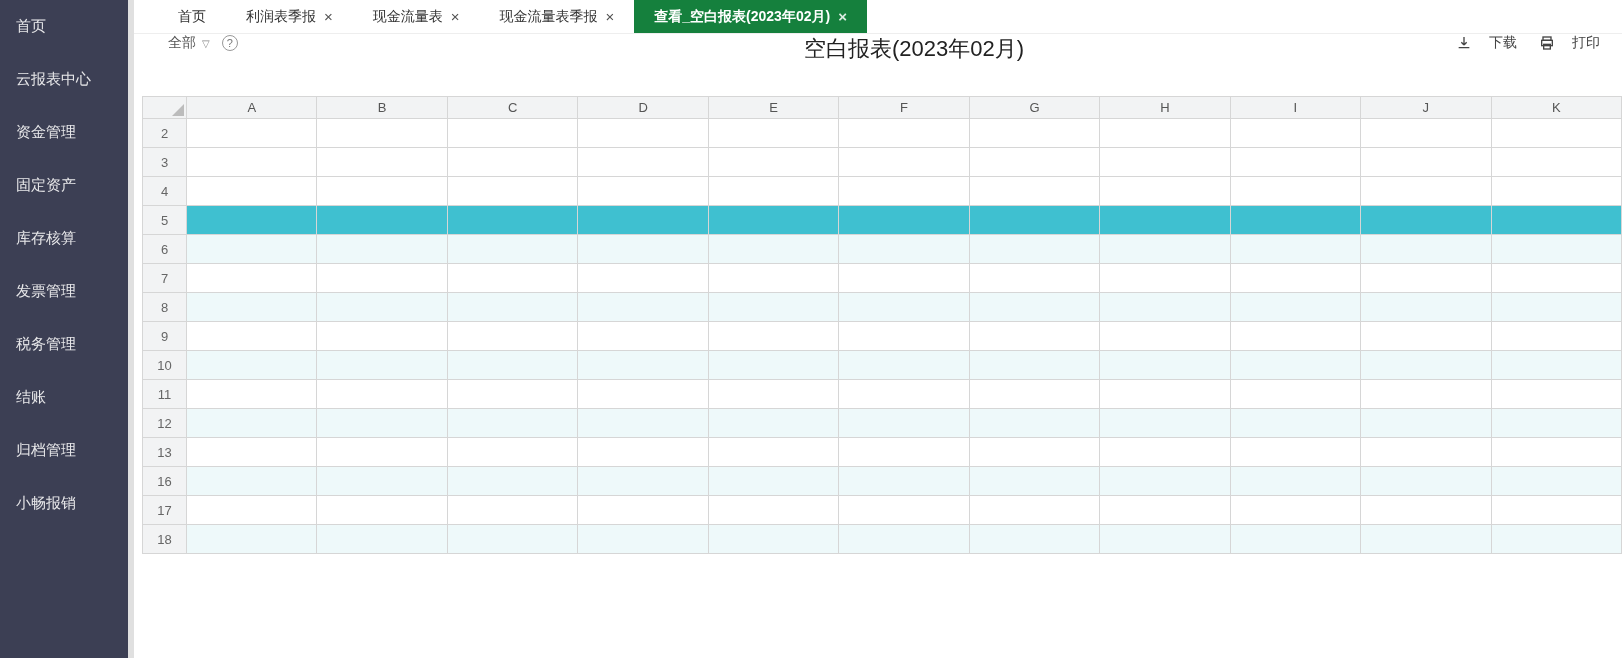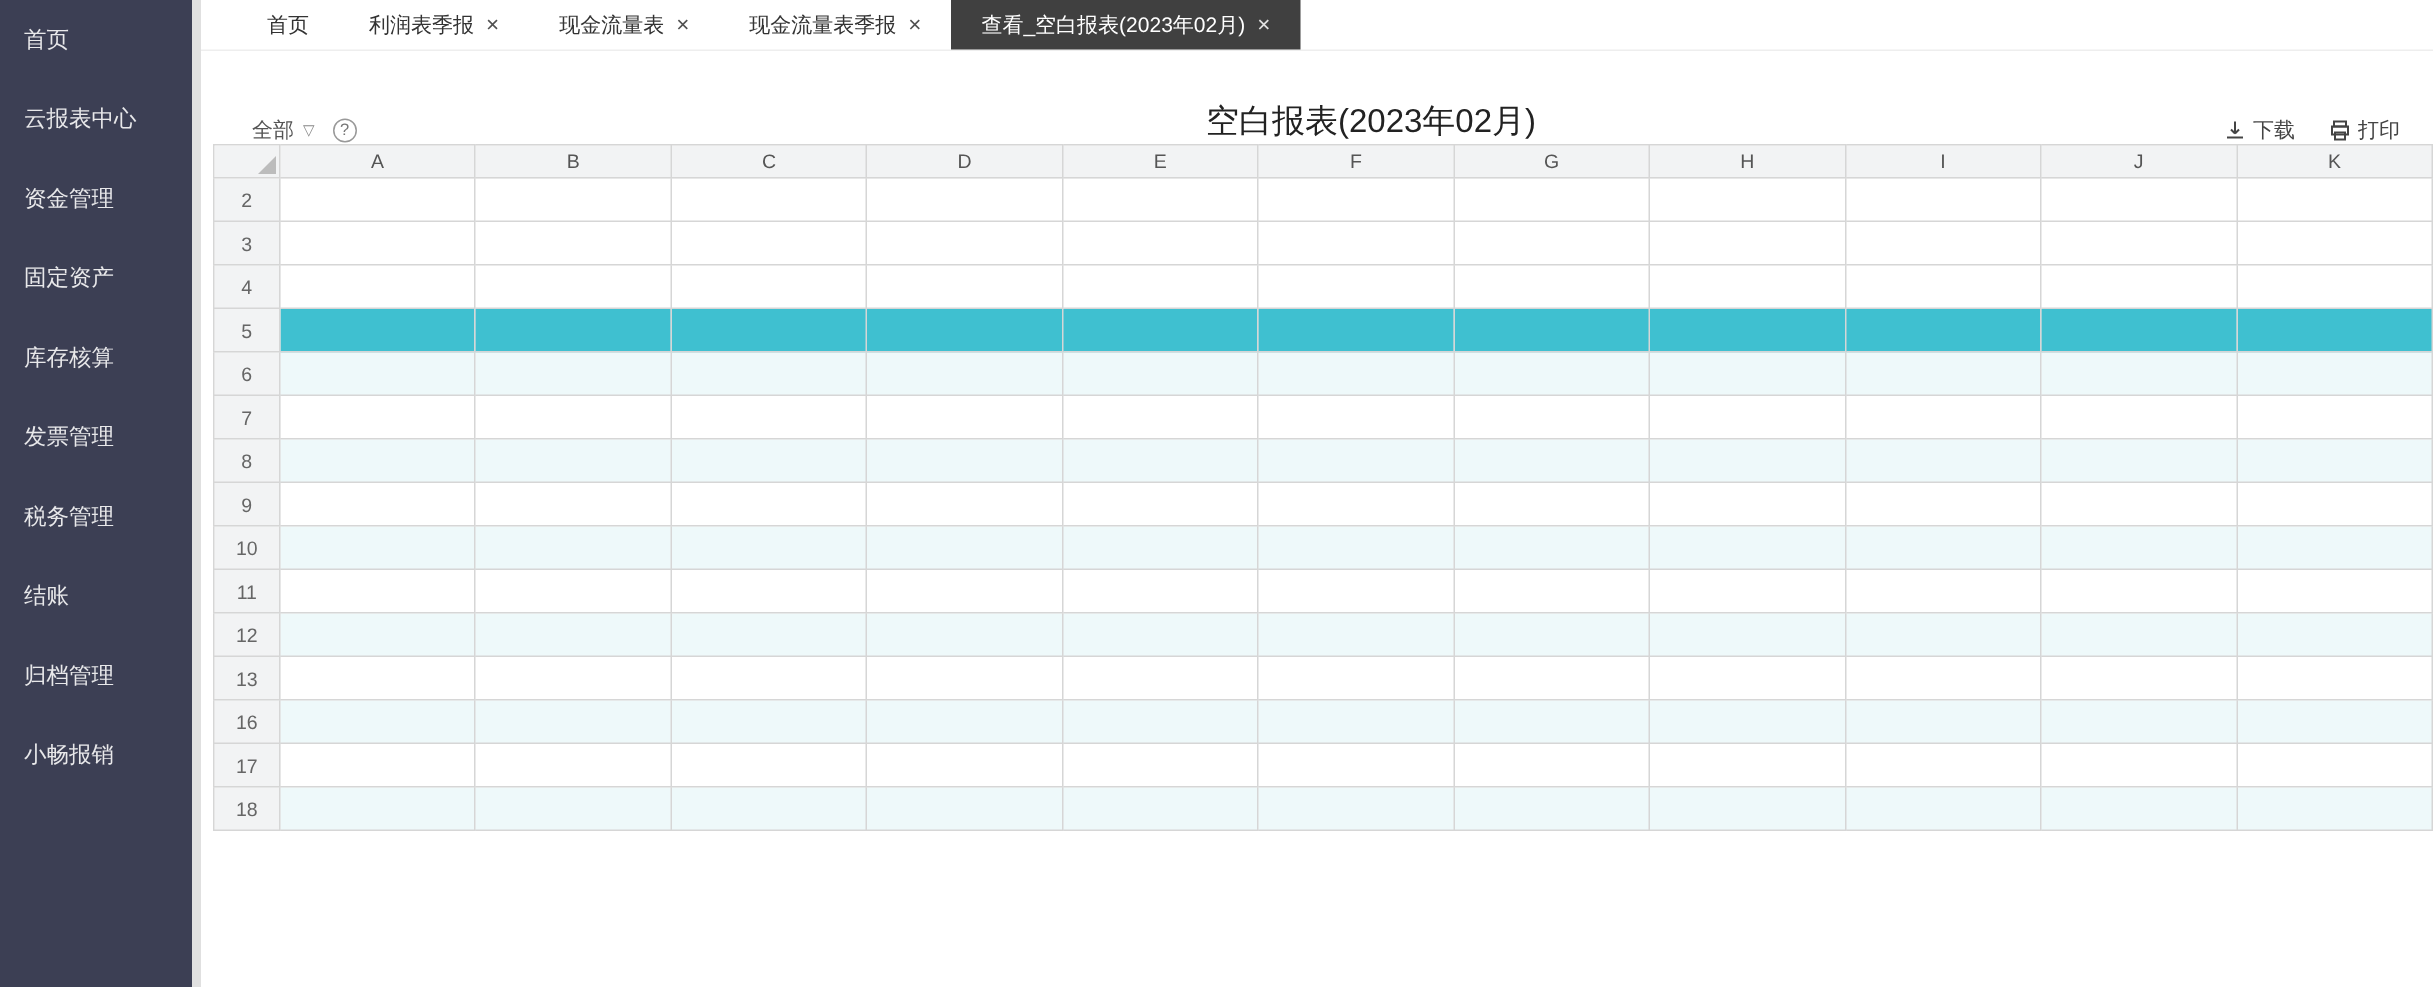--- a/index.html
+++ b/index.html
@@ -48,32 +48,33 @@
 }
 .tab {
   display: flex;
   align-items: center;
   padding: 0 20px;
   cursor: pointer;
   white-space: nowrap;
   gap: 8px;
 }
 .tab.active {
-  background: #404040;
+  background: #15803d;
   color: #fff;
+  font-weight: bold;
 }
 .tab-close {
   font-size: 15px;
   line-height: 1;
   opacity: 0.85;
   cursor: pointer;
 }
 .toolbar {
   display: flex;
-  align-items: flex-end;
+  align-items: flex-start;
   height: 62px;
   padding: 0 22px 0 34px;
   position: relative;
 }
 .filter {
   display: flex;
   align-items: center;
   gap: 6px;
   color: #555;
   font-size: 14px;
@@ -92,21 +93,21 @@
   margin-left: 36px;
 }
 .actions {
   margin-left: auto;
   display: flex;
   gap: 22px;
   color: #444;
   font-size: 14px;
 }
 .action {
-  display: inline-flex; align-items: center; gap: 4px; cursor: pointer;
+  display: inline-flex; align-items: center; gap: 17px; cursor: pointer;
 }
 .action svg { width: 16px; height: 16px; }
 .sheet-wrap {
   flex: 1;
   padding-left: 8px;
   overflow: hidden;
 }
 .sheet {
   border-collapse: collapse;
   table-layout: fixed;

